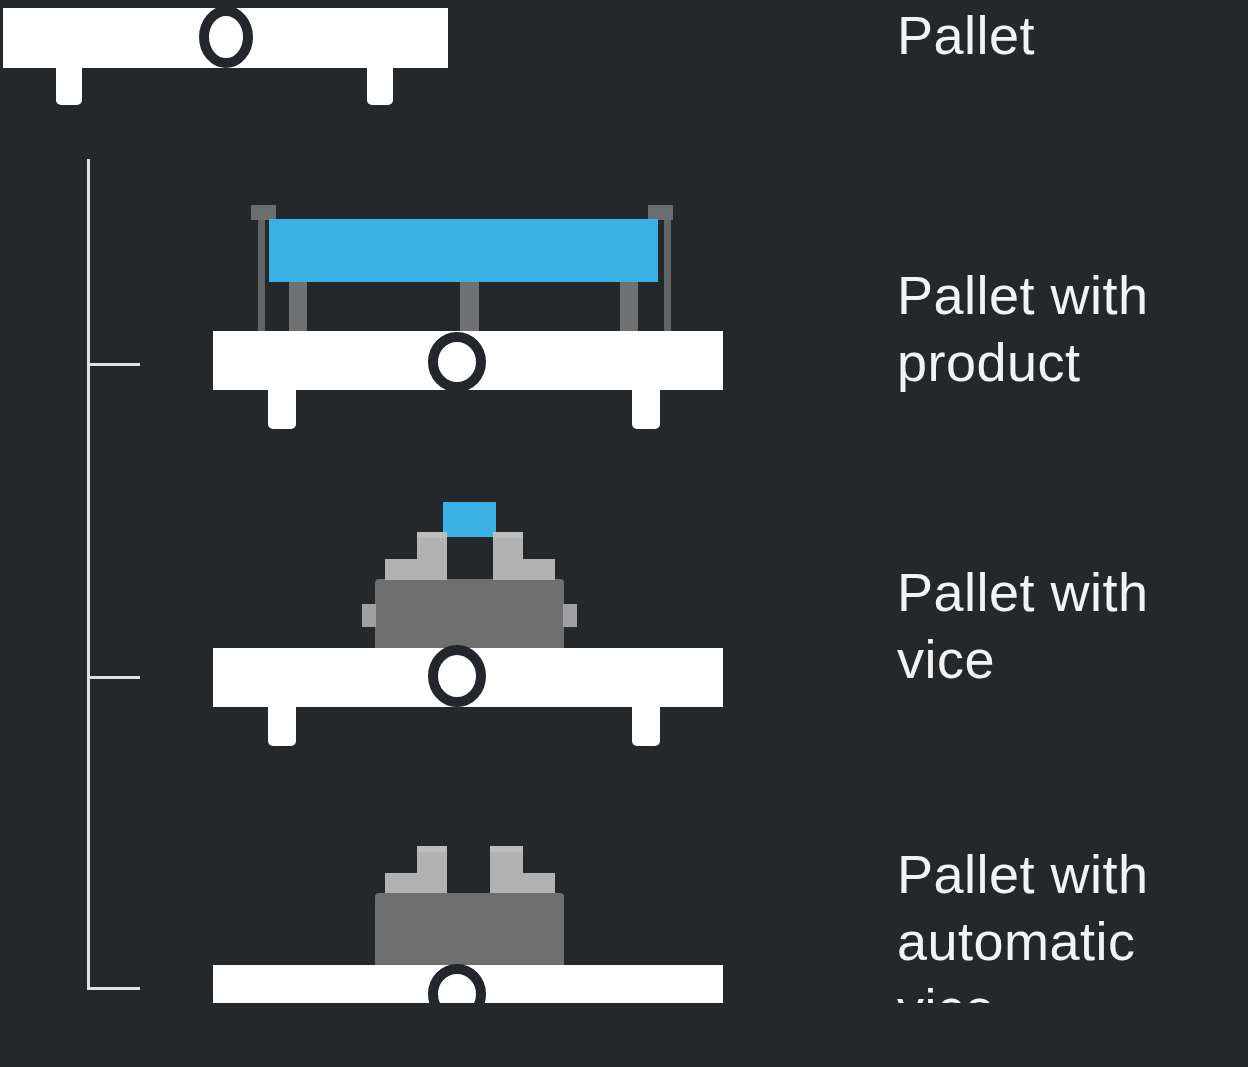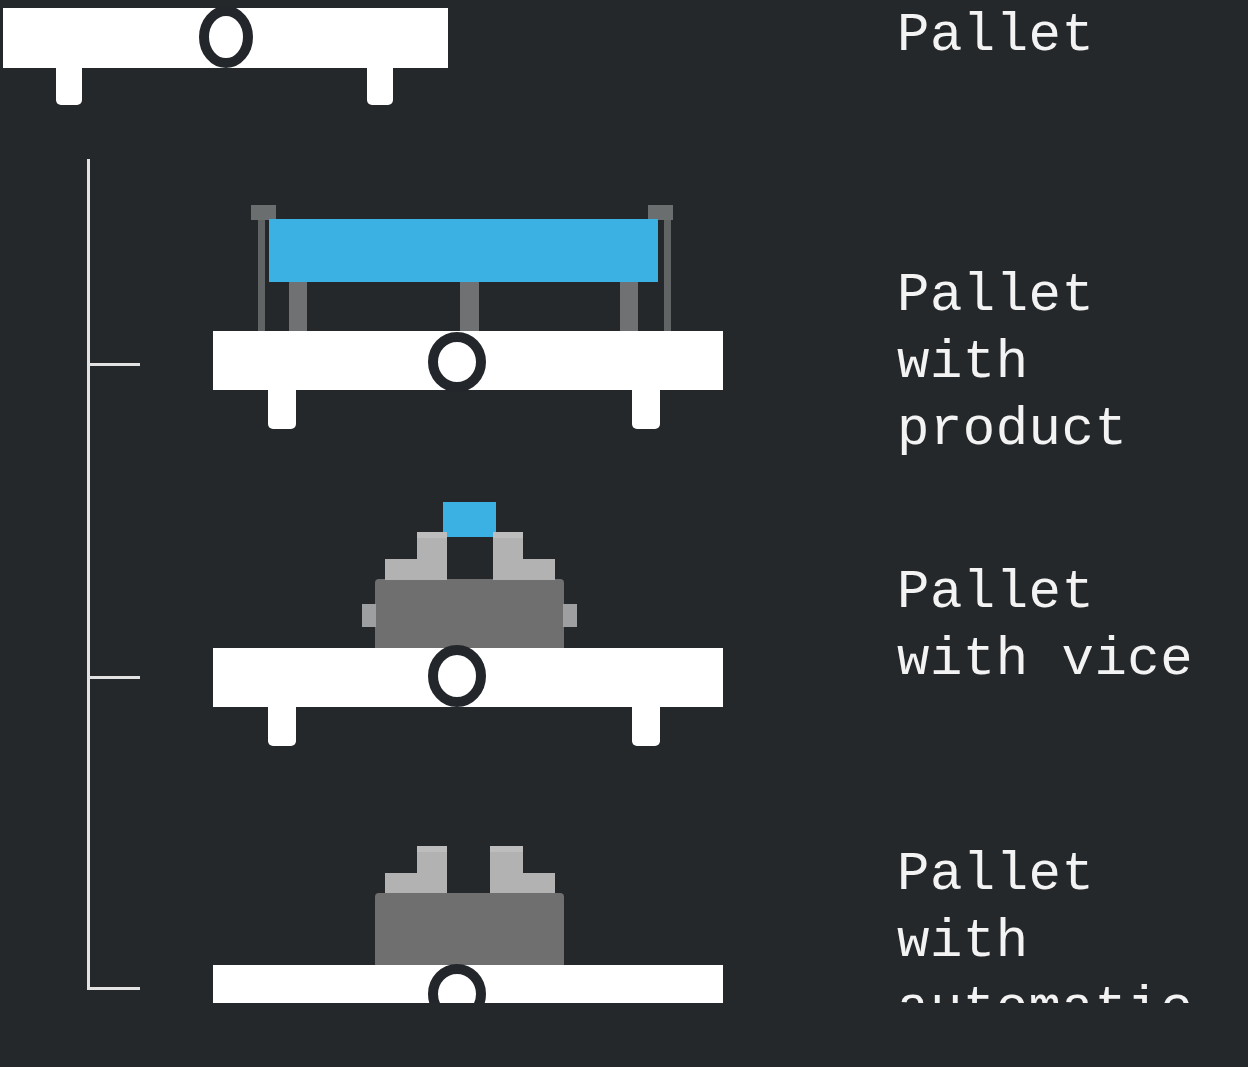--- a/index.html
+++ b/index.html
@@ -6,21 +6,20 @@
   body{
     background:var(--background,#25282a);
     font-family:"Liberation Sans","DejaVu Sans",sans-serif;
   }
   .canvas{
     position:relative;
     width:1248px;
     height:1003px;
     background:var(--background,#25282a);
     overflow:hidden;
-    font-family:Liberation Mono, monospace;
   }
   .diagram-svg{position:absolute;left:0;top:0;}
   .c-white{fill:var(--pallet-white)}
   .c-blue{fill:var(--product-blue)}
   .c-line{fill:var(--line)}
   .c-rod{fill:var(--rod-gray)}
   .c-cap{fill:var(--cap-gray)}
   .c-post{fill:var(--post-gray)}
   .c-vice{fill:var(--vice-gray)}
   .c-jaw{fill:var(--jaw-gray)}

